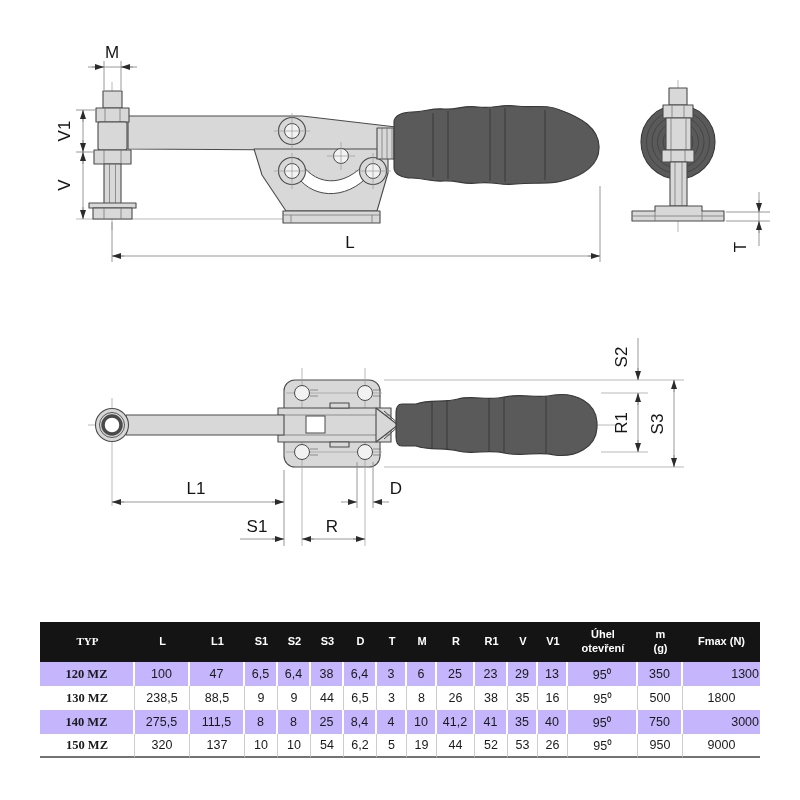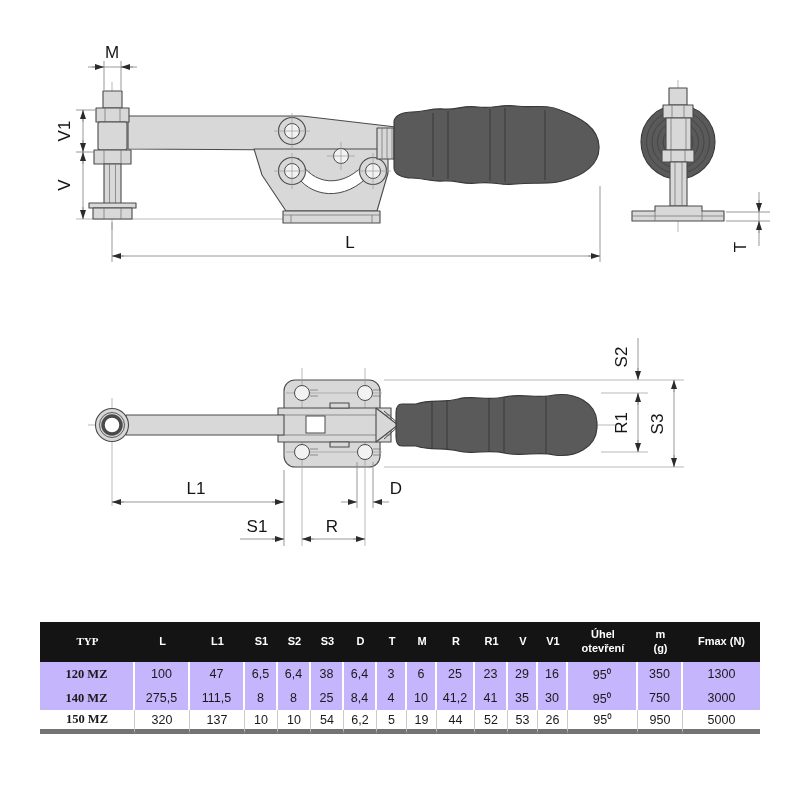--- a/index.html
+++ b/index.html
@@ -17,22 +17,22 @@
   .whitecut{fill:#ffffff;stroke:#4a4a4a;stroke-width:1;}
   .hole{fill:#f2f2f2;stroke:#4a4a4a;stroke-width:1;}
 
   table.spec{position:absolute;left:40px;top:622px;width:720px;border-collapse:separate;border-spacing:0;table-layout:fixed;}
   table.spec th,table.spec td{box-sizing:border-box;padding:0 1px;}
   table.spec thead th{background:#141414;color:#ffffff;font-size:11px;font-weight:bold;height:40px;vertical-align:middle;text-align:center;white-space:pre-line;line-height:1.25;}
   table.spec tbody td{height:24px;text-align:center;font-size:12.5px;color:#1a1a1a;border-right:1px solid #cccccc;background:#ffffff;}
   table.spec tbody td:last-child{border-right:none;}
   table.spec tbody td:first-child{font-weight:bold;}
   table.spec tbody tr.hl td{background:#c4b5fd;border-right:2px solid #ffffff;}
-  table.spec tbody tr.hl td:last-child{border-right:none;}
-  table.spec tbody tr:last-child td{border-bottom:5px solid #737373;}
+  table.spec tbody tr.hl td:last-child{border-right:none;text-align:right;}
+  table.spec tbody tr:last-child td{border-bottom:2px solid #737373;}
   table.spec th:nth-child(1),table.spec td:nth-child(1){width:95px;font-family:Liberation Serif, serif;}
   table.spec th:nth-child(2),table.spec td:nth-child(2){width:55px;}
   table.spec th:nth-child(3),table.spec td:nth-child(3){width:55px;}
   table.spec th:nth-child(4),table.spec td:nth-child(4){width:33px;}
   table.spec th:nth-child(5),table.spec td:nth-child(5){width:33px;}
   table.spec th:nth-child(6),table.spec td:nth-child(6){width:33px;}
   table.spec th:nth-child(7),table.spec td:nth-child(7){width:33px;}
   table.spec th:nth-child(8),table.spec td:nth-child(8){width:30px;}
   table.spec th:nth-child(9),table.spec td:nth-child(9){width:30px;}
   table.spec th:nth-child(10),table.spec td:nth-child(10){width:38px;}
@@ -319,55 +319,73 @@
         <td>47</td>
         <td>6,5</td>
         <td>6,4</td>
         <td>38</td>
         <td>6,4</td>
         <td>3</td>
         <td>6</td>
         <td>25</td>
         <td>23</td>
         <td>29</td>
-        <td>16</td>
+        <td>13</td>
         <td>95⁰</td>
         <td>350</td>
         <td>1300</td>
+      </tr>
+      <tr>
+        <td>130 MZ</td>
+        <td>238,5</td>
+        <td>88,5</td>
+        <td>9</td>
+        <td>9</td>
+        <td>44</td>
+        <td>6,5</td>
+        <td>3</td>
+        <td>8</td>
+        <td>26</td>
+        <td>38</td>
+        <td>35</td>
+        <td>16</td>
+        <td>95⁰</td>
+        <td>500</td>
+        <td>1800</td>
       </tr>
       <tr class="hl">
         <td>140 MZ</td>
         <td>275,5</td>
         <td>111,5</td>
         <td>8</td>
         <td>8</td>
         <td>25</td>
         <td>8,4</td>
         <td>4</td>
         <td>10</td>
         <td>41,2</td>
         <td>41</td>
         <td>35</td>
-        <td>30</td>
+        <td>40</td>
         <td>95⁰</td>
         <td>750</td>
         <td>3000</td>
       </tr>
       <tr>
         <td>150 MZ</td>
         <td>320</td>
         <td>137</td>
         <td>10</td>
         <td>10</td>
         <td>54</td>
         <td>6,2</td>
         <td>5</td>
         <td>19</td>
         <td>44</td>
         <td>52</td>
         <td>53</td>
         <td>26</td>
         <td>95⁰</td>
         <td>950</td>
-        <td>5000</td>
+        <td>9000</td>
       </tr>
     </tbody>
 </table>
 
 </body></html>

